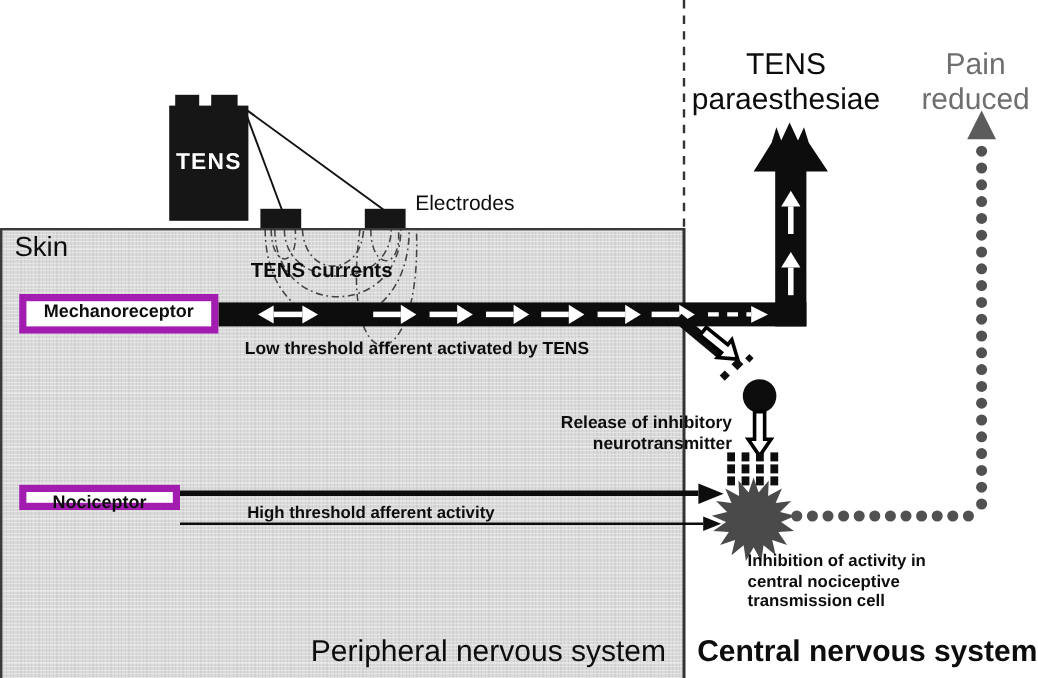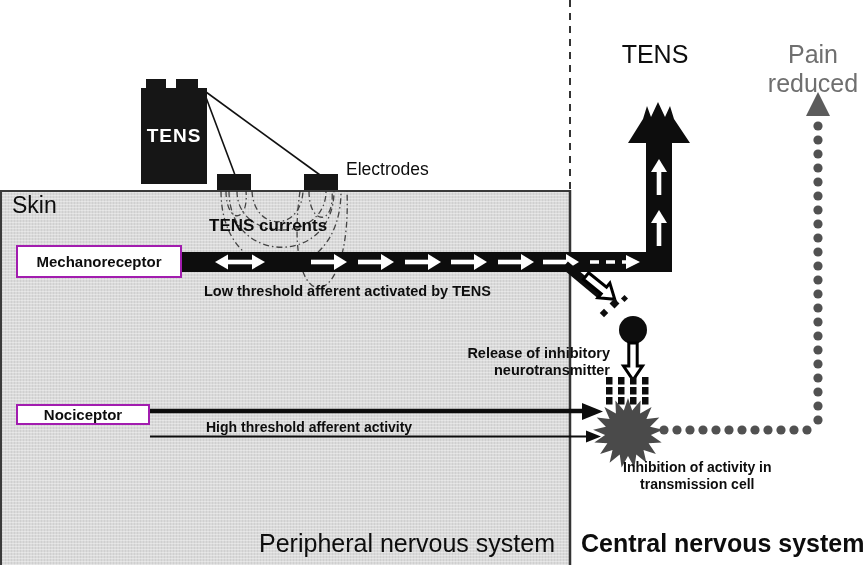--- a/index.html
+++ b/index.html
@@ -13,25 +13,25 @@
     left:0;top:190px;width:570px;height:375px;z-index:1;
     background-color:#dadada;
     background-image:
       repeating-linear-gradient(0deg, rgba(255,255,255,.35) 0 1px, rgba(0,0,0,0) 1px 3px),
       repeating-linear-gradient(90deg, rgba(110,110,110,.10) 0 1px, rgba(0,0,0,0) 1px 3px);
     border-top:2px solid #3a3a3a;border-left:2px solid #3a3a3a;
     box-sizing:border-box;
   }
   svg#gfx{left:0;top:0;z-index:2;}
   .lbl{z-index:3;white-space:nowrap;}
-  .bold{font-weight:bold;text-align:center;}
+  .bold{font-weight:bold;}
   
   .rbox{
-    z-index:3;background:#fff;border:2px solid #a21caf;box-sizing:border-box;
-    display:flex;align-items:center;justify-content:center;
+    z-index:3;background:#fff;border:6px solid #a21caf;box-sizing:border-box;
+    display:flex;align-items:flex-start;justify-content:center;
     font-weight:bold;font-size:15px;
   }
   #device{
     left:141px;top:88px;width:66px;height:96px;background:#161616;z-index:3;
     display:flex;align-items:center;justify-content:center;
   }
   #device span{color:#fff;font-weight:bold;font-size:19px;letter-spacing:1px;}
   .term{background:#161616;z-index:3;}
   .electrode{background:#161616;z-index:3;}
   .ctr{text-align:center;}
@@ -191,32 +191,34 @@
   </div>
   <div class="abs lbl bold" style="left:204px;top:283px;font-size:14.5px;">Low threshold afferent activated by TENS</div>
 
   <div class="abs rbox" style="left:16px;top:404px;width:134px;height:21px;">
     <span>Nociceptor</span>
   </div>
   <div class="abs lbl bold" style="left:206px;top:419px;font-size:14px;">High threshold afferent activity</div>
 
   <div class="abs lbl ctr" style="left:570px;top:40px;width:170px;font-size:25px;line-height:29px;">
     <div>TENS</div>
+    <div>paraesthesiae</div>
   </div>
   <div class="abs lbl ctr" style="left:753px;top:40px;width:120px;font-size:25px;line-height:29px;color:#6f6f6f;">
     <div>Pain</div>
     <div>reduced</div>
   </div>
 
   <div class="abs lbl bold rt" style="left:435px;top:345px;width:175px;font-size:14.5px;line-height:17px;text-align:right;">
     <div>Release of inhibitory</div>
     <div>neurotransmitter</div>
   </div>
 
   <div class="abs lbl bold" style="left:623px;top:459px;font-size:14px;line-height:16.5px;">
     <div>Inhibition of activity in</div>
+    <div>central nociceptive</div>
     <div>transmission cell</div>
   </div>
 
   <div class="abs lbl rt" style="left:243px;top:529px;width:312px;font-size:25px;">Peripheral nervous system</div>
   <div class="abs lbl" style="left:581px;top:529px;font-size:25px;font-weight:bold;">Central nervous system</div>
 
 </div>
 
 </body></html>

